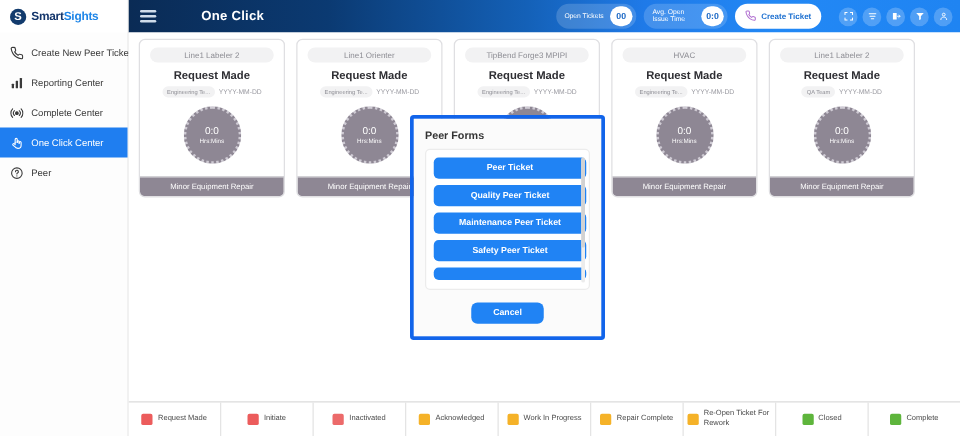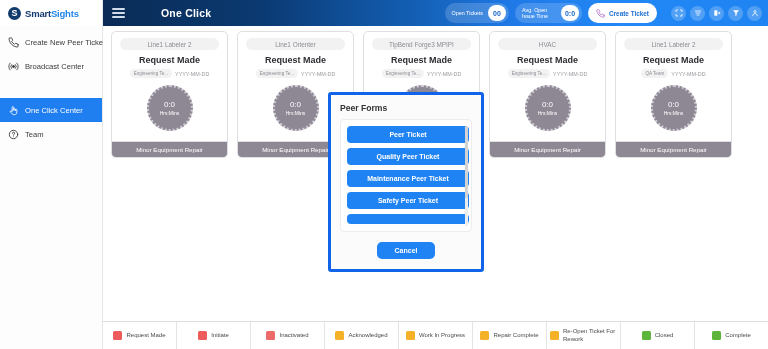--- a/index.html
+++ b/index.html
@@ -28,21 +28,21 @@
   .brand-text { font-size: 9.5px; font-weight: bold; letter-spacing: -0.2px; }
   .brand-text .t1 { color: #13356b; }
   .brand-text .t2 { color: #1f86e8; }
 
   .nav { margin-top: 4px; }
   .nav-item {
     display: flex; align-items: center; gap: 6px;
     height: 24px; padding-left: 8px; cursor: pointer;
     font-size: 7.6px; color: #3a3a3a; white-space: nowrap;
   }
-  .nav-item.active { background: #1f7ef0; color: #ffffff; margin-top: 20px; }
+  .nav-item.active { background: #1f7ef0; color: #ffffff; }
   .nav-ico { width: 11px; height: 11px; flex: 0 0 11px; display: flex;
              align-items: center; justify-content: center; }
   .nav-ico svg { width: 100%; height: 100%; display: block; }
 
   
   #topbar {
     position: absolute; left: 103px; top: 0; width: 665px; height: 26px;
     background: linear-gradient(90deg,#0a2b55 0%,#0b3a72 24%,#1461b8 48%,
                                 #1f7ae8 62%,#2288f5 78%,#1f84f2 100%);
     display: flex; align-items: center;
@@ -186,46 +186,56 @@
         <div class="nav-item">
           <span class="nav-ico">
             <svg viewBox="0 0 24 24" fill="none" stroke="currentColor" stroke-width="1.9" stroke-linecap="round" stroke-linejoin="round">
               <path d="M22 16.9v3a2 2 0 0 1-2.2 2 19.8 19.8 0 0 1-8.6-3.1 19.5 19.5 0 0 1-6-6A19.8 19.8 0 0 1 2.1 4.2 2 2 0 0 1 4.1 2h3a2 2 0 0 1 2 1.7c.1.9.4 1.8.7 2.7a2 2 0 0 1-.5 2.1L8.1 9.8a16 16 0 0 0 6 6l1.3-1.3a2 2 0 0 1 2.1-.4c.9.3 1.8.6 2.7.7a2 2 0 0 1 1.8 2.1z"></path>
             </svg>
           </span>
           <span>Create New Peer Ticket</span>
         </div>
         <div class="nav-item">
           <span class="nav-ico">
+            <svg viewBox="0 0 24 24" fill="currentColor">
+              <rect x="3" y="13" width="4" height="8" rx="1"></rect>
+              <rect x="10" y="8" width="4" height="13" rx="1"></rect>
+              <rect x="17" y="3" width="4" height="18" rx="1"></rect>
+            </svg>
+          </span>
+          <span>Reporting Center</span>
+        </div>
+        <div class="nav-item">
+          <span class="nav-ico">
             <svg viewBox="0 0 24 24" fill="none" stroke="currentColor" stroke-width="1.9" stroke-linecap="round">
               <circle cx="12" cy="12" r="2.3" fill="currentColor"></circle>
               <path d="M7.8 7.8a6 6 0 0 0 0 8.4M16.2 7.8a6 6 0 0 1 0 8.4M4.6 4.6a10.5 10.5 0 0 0 0 14.8M19.4 4.6a10.5 10.5 0 0 1 0 14.8"></path>
             </svg>
           </span>
-          <span>Broadcast Center</span>
+          <span>Complete Center</span>
         </div>
         <div class="nav-item active">
           <span class="nav-ico">
             <svg viewBox="0 0 24 24" fill="none" stroke="currentColor" stroke-width="1.9" stroke-linecap="round" stroke-linejoin="round">
               <path d="M9 11V5.5a1.8 1.8 0 0 1 3.6 0V11"></path>
               <path d="M12.6 11V9.6a1.7 1.7 0 0 1 3.4 0V12"></path>
               <path d="M16 12v-1a1.7 1.7 0 0 1 3.4 0v4.5c0 3.3-2.4 5.7-5.6 5.7-3 0-4.7-1.5-6-3.6L5 15.4a1.7 1.7 0 0 1 2.6-2.1L9 14.6V11"></path>
             </svg>
           </span>
           <span>One Click Center</span>
         </div>
         <div class="nav-item">
           <span class="nav-ico">
             <svg viewBox="0 0 24 24" fill="none" stroke="currentColor" stroke-width="1.9" stroke-linecap="round">
               <circle cx="12" cy="12" r="9.2"></circle>
               <path d="M9.6 9.4a2.5 2.5 0 1 1 3.4 2.3c-.7.3-1 .9-1 1.7"></path>
               <circle cx="12" cy="16.9" r="1" fill="currentColor" stroke="none"></circle>
             </svg>
           </span>
-          <span>Team</span>
+          <span>Peer</span>
         </div>
       </div>
   </div>
 
   <div id="topbar">
     <div class="ham">
       <span></span>
         <span></span>
         <span></span>
     </div>

